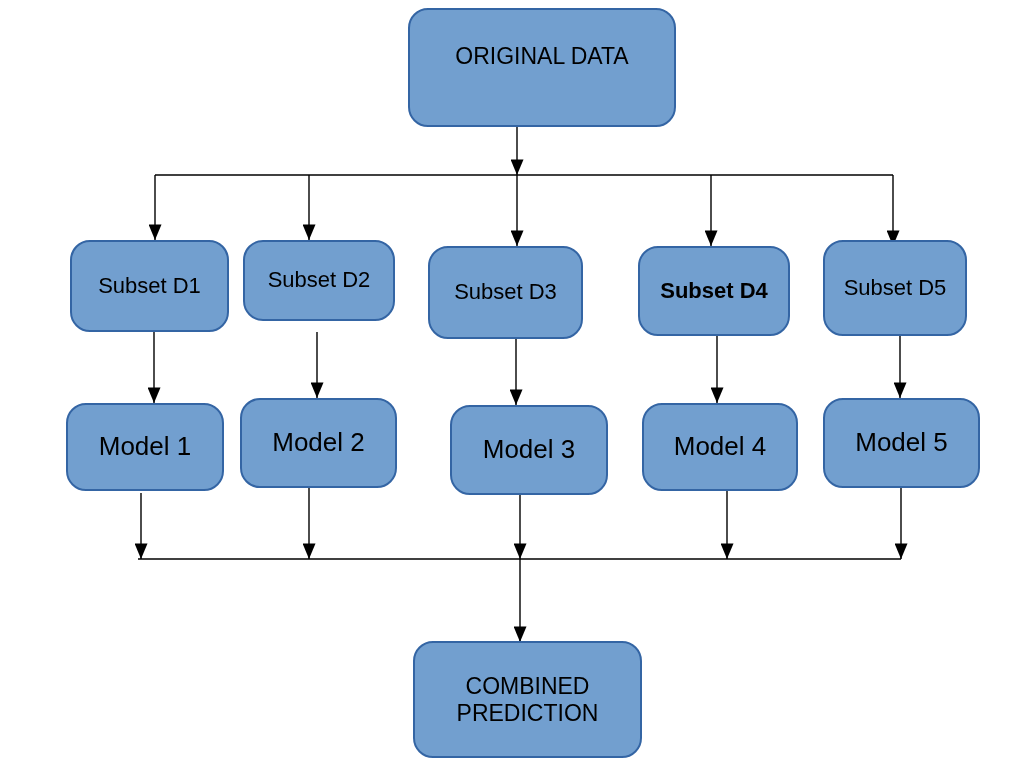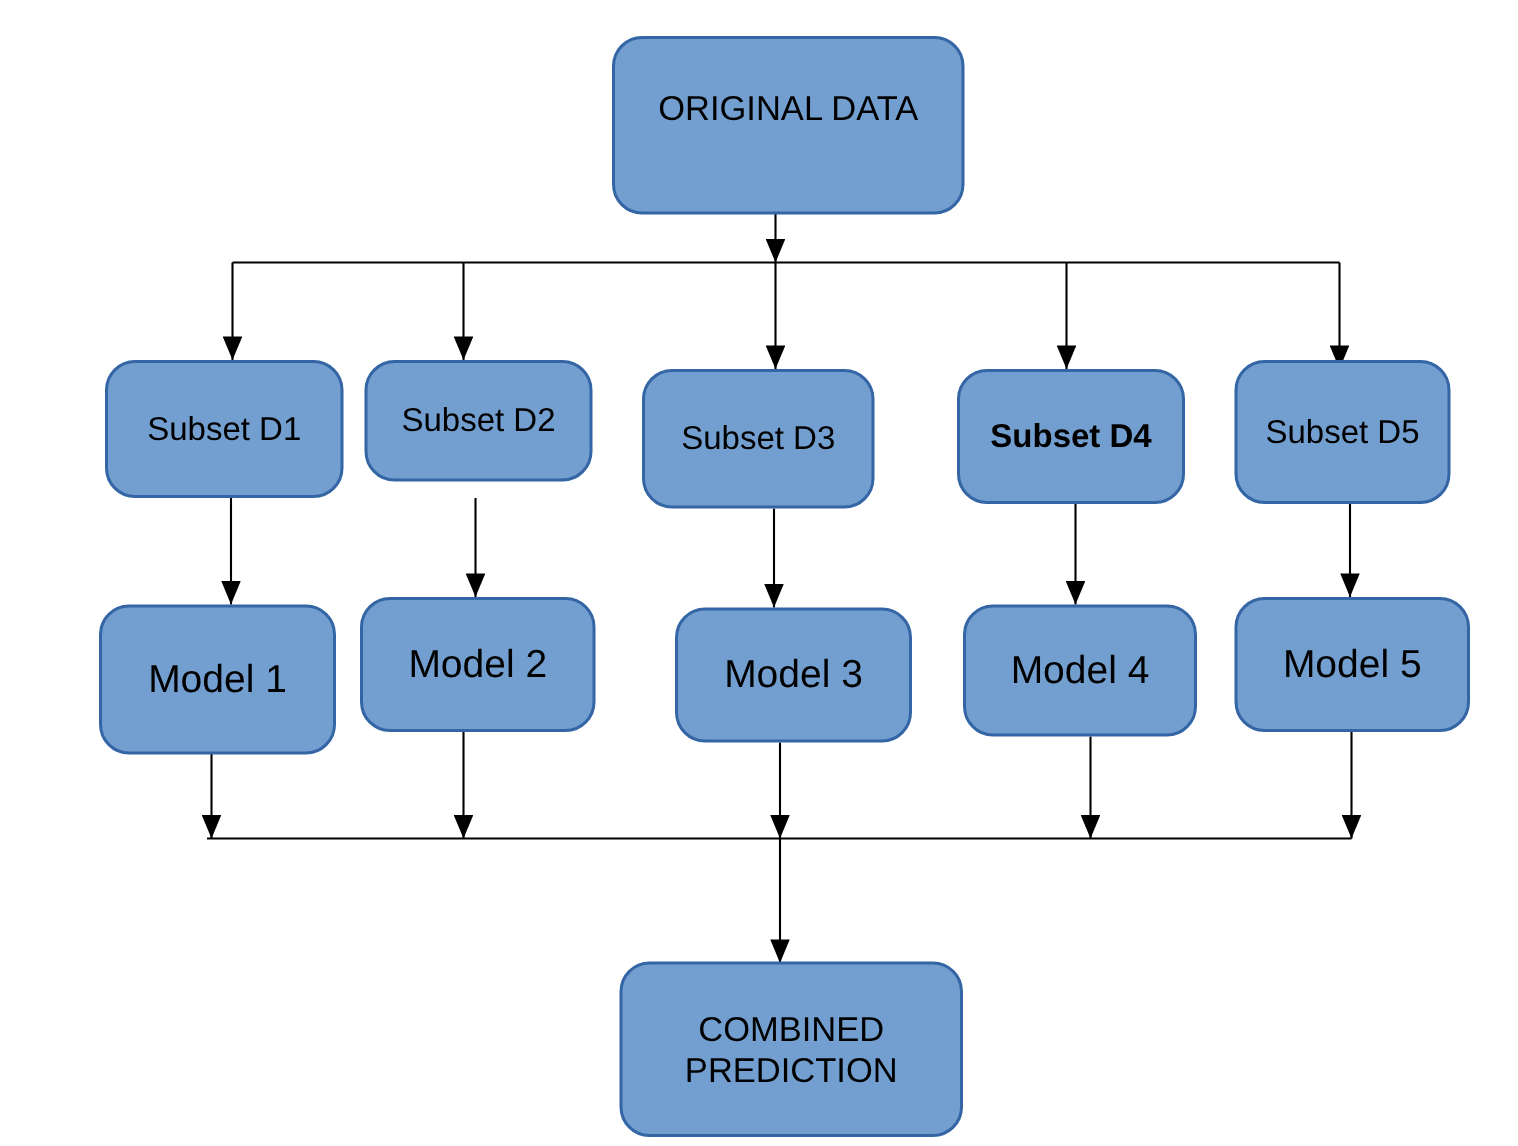--- a/index.html
+++ b/index.html
@@ -83,41 +83,41 @@
     <line x1="309" y1="488" x2="309" y2="559" marker-end="url(#arrow)"></line>
     <line x1="520" y1="495" x2="520" y2="559" marker-end="url(#arrow)"></line>
     <line x1="727" y1="491" x2="727" y2="559" marker-end="url(#arrow)"></line>
     <line x1="901" y1="488" x2="901" y2="559" marker-end="url(#arrow)"></line>
 
     <line x1="138" y1="559" x2="901" y2="559"></line>
 
     <line x1="520" y1="559" x2="520" y2="642" marker-end="url(#arrow)"></line>
   </svg>
 
-  <div class="node top" style="left:408px; top:24px; width:235px; height:119px;">
+  <div class="node top" style="left:408px; top:8px; width:268px; height:119px;">
     <span class="label">ORIGINAL DATA</span>
   </div>
 
   <div class="node subset" style="left:70px; top:240px; width:159px; height:92px;">
     <span class="label">Subset D1</span>
   </div>
   <div class="node subset" style="left:243px; top:240px; width:152px; height:81px;">
     <span class="label">Subset D2</span>
   </div>
   <div class="node subset" style="left:428px; top:246px; width:155px; height:93px;">
     <span class="label">Subset D3</span>
   </div>
   <div class="node subset" style="left:638px; top:246px; width:152px; height:90px;font-weight:bold;">
     <span class="label">Subset D4</span>
   </div>
   <div class="node subset" style="left:823px; top:240px; width:144px; height:96px;">
     <span class="label">Subset D5</span>
   </div>
 
-  <div class="node model" style="left:66px; top:403px; width:158px; height:100px;">
+  <div class="node model" style="left:66px; top:403px; width:158px; height:88px;">
     <span class="label">Model 1</span>
   </div>
   <div class="node model" style="left:240px; top:398px; width:157px; height:90px;">
     <span class="label">Model 2</span>
   </div>
   <div class="node model" style="left:450px; top:405px; width:158px; height:90px;">
     <span class="label">Model 3</span>
   </div>
   <div class="node model" style="left:642px; top:403px; width:156px; height:88px;">
     <span class="label">Model 4</span>

